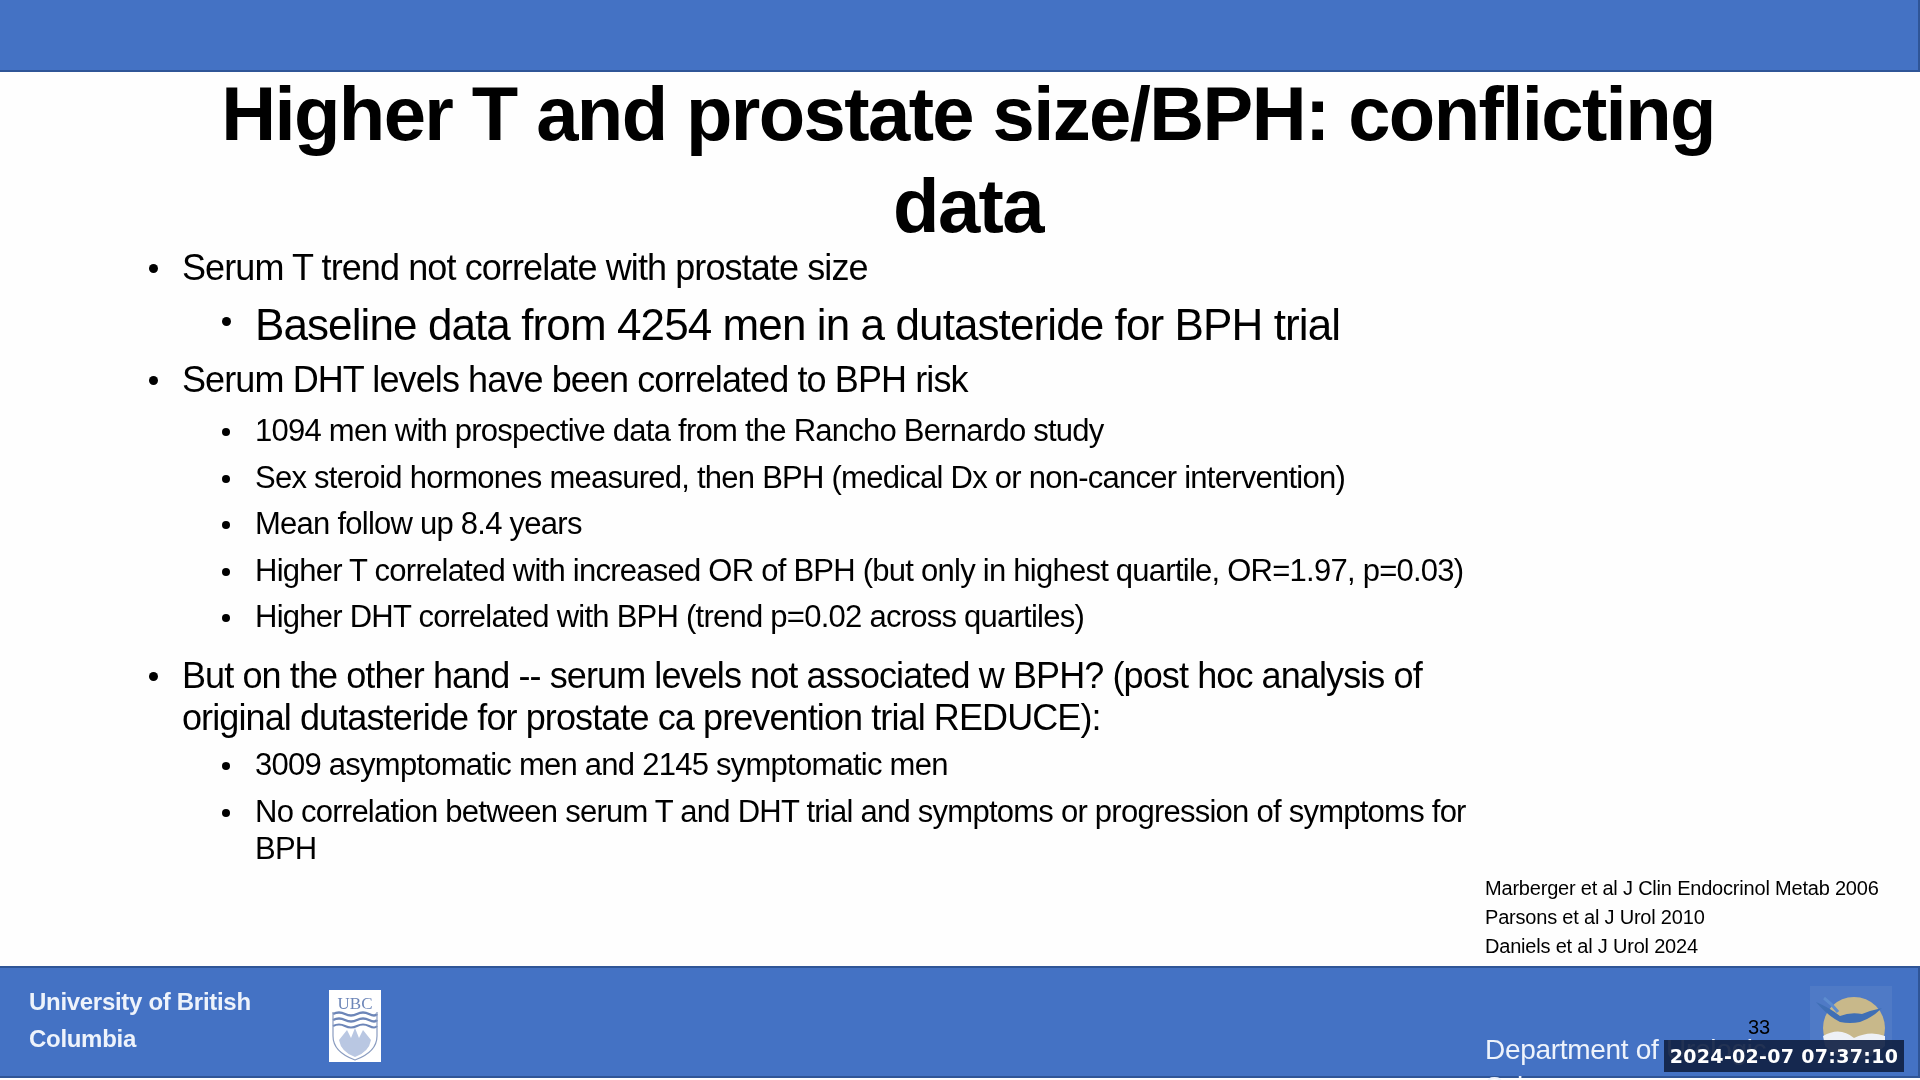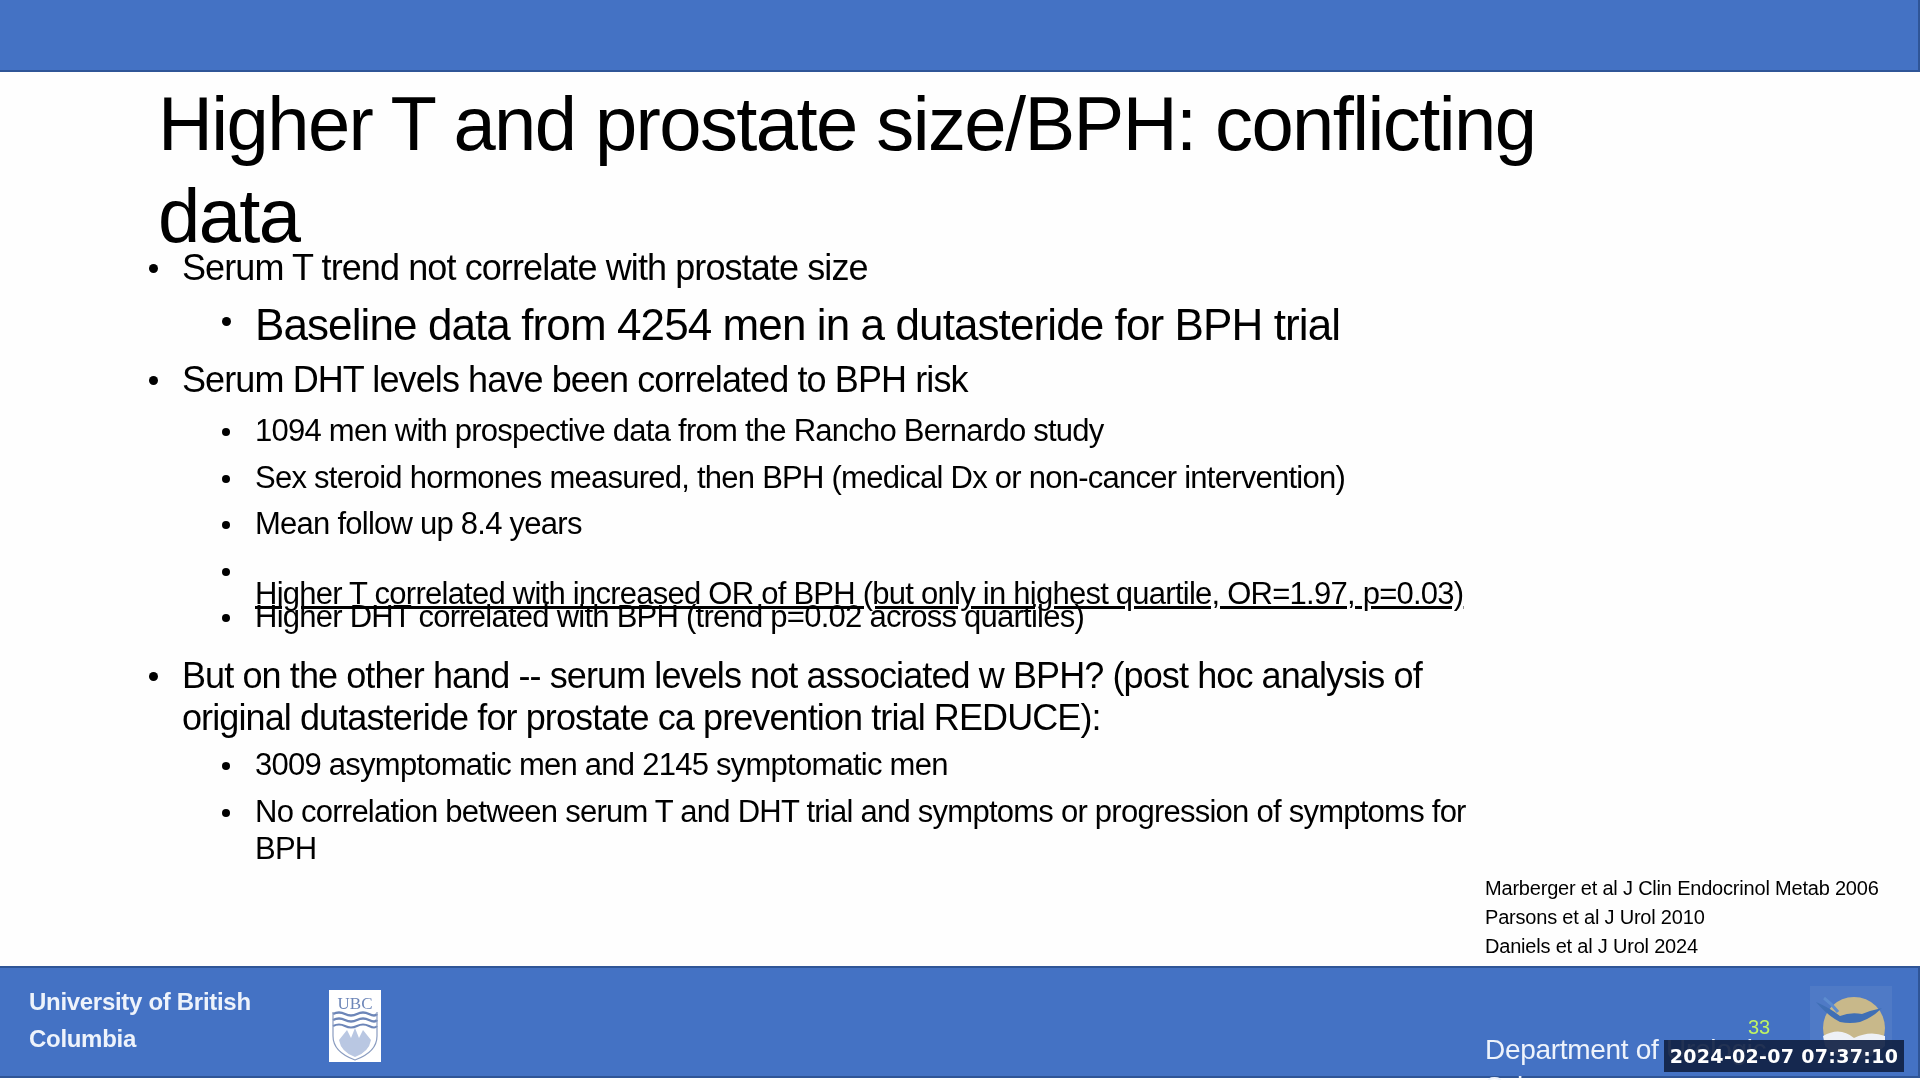--- a/index.html
+++ b/index.html
@@ -25,27 +25,28 @@
       height: 70px;
       background: #4472c4;
       border-bottom: 2px solid #2f5597;
       border-right: 2px solid #2f5597;
     }
     .title {
       position: absolute;
       left: 146px;
       top: 66px;
       width: 1640px;
-      margin: 12px;
+      margin: 2px;
       font-size: 76px;
       line-height: 92px;
-      font-weight: normal;
+      font-weight: bold;
       color: #000;
       letter-spacing: -1.6px;
       white-space: pre-line;
+      text-align: center;
     }
     .body {
       position: absolute;
       left: 0; top: 0;
       width: 1920px;
       height: 960px;
     }
     .line {
       position: absolute;
       color: #000;
@@ -118,21 +119,21 @@
       line-height: 37px;
       color: #eef3fb;
       letter-spacing: -0.3px;
       margin-top: 48px;
     }
     .slide-number {
       position: absolute;
       left: 1748px;
       top: 48px;
       font-size: 20px;
-      color: #bef264;
+      color: #000000;
     }
     .presenter-avatar {
       position: absolute;
       left: 1810px;
       top: 18px;
       width: 82px;
       height: 82px;
       background: rgba(90, 130, 200, 0.55);
     }
     .timestamp {
@@ -175,21 +176,21 @@
     <span class="bullet sm" style="left:222px; top:428px;"></span>
     <div class="line l2" style="left:255px; top:413px;text-align:right;">1094 men with prospective data from the Rancho Bernardo study</div>
 
     <span class="bullet sm" style="left:222px; top:475px;"></span>
     <div class="line l2" style="left:255px; top:460px;">Sex steroid hormones measured, then BPH (medical Dx or non-cancer intervention)</div>
 
     <span class="bullet sm" style="left:222px; top:521px;"></span>
     <div class="line l2" style="left:255px; top:506px;">Mean follow up 8.4 years</div>
 
     <span class="bullet sm" style="left:222px; top:568px;"></span>
-    <div class="line l2" style="left:255px; top:576px;text-decoration:underline;">Higher T correlated with increased OR of BPH (but only in highest quartile, OR=1.97, p=0.03)</div>
+    <div class="line l2" style="left:255px; top:553px;">Higher T correlated with increased OR of BPH (but only in highest quartile, OR=1.97, p=0.03)</div>
 
     <span class="bullet sm" style="left:222px; top:614px;"></span>
     <div class="line l2" style="left:255px; top:599px;">Higher DHT correlated with BPH (trend p=0.02 across quartiles)</div>
 
     <span class="bullet" style="left:149px; top:672px;"></span>
     <div class="line l1" style="left:182px; top:655px;">But on the other hand -- serum levels not associated w BPH? (post hoc analysis of</div>
     <div class="line l1" style="left:182px; top:697px;">original dutasteride for prostate ca prevention trial REDUCE):</div>
 
     <span class="bullet sm" style="left:222px; top:762px;"></span>
     <div class="line l2" style="left:255px; top:747px;">3009 asymptomatic men and 2145 symptomatic men</div>

